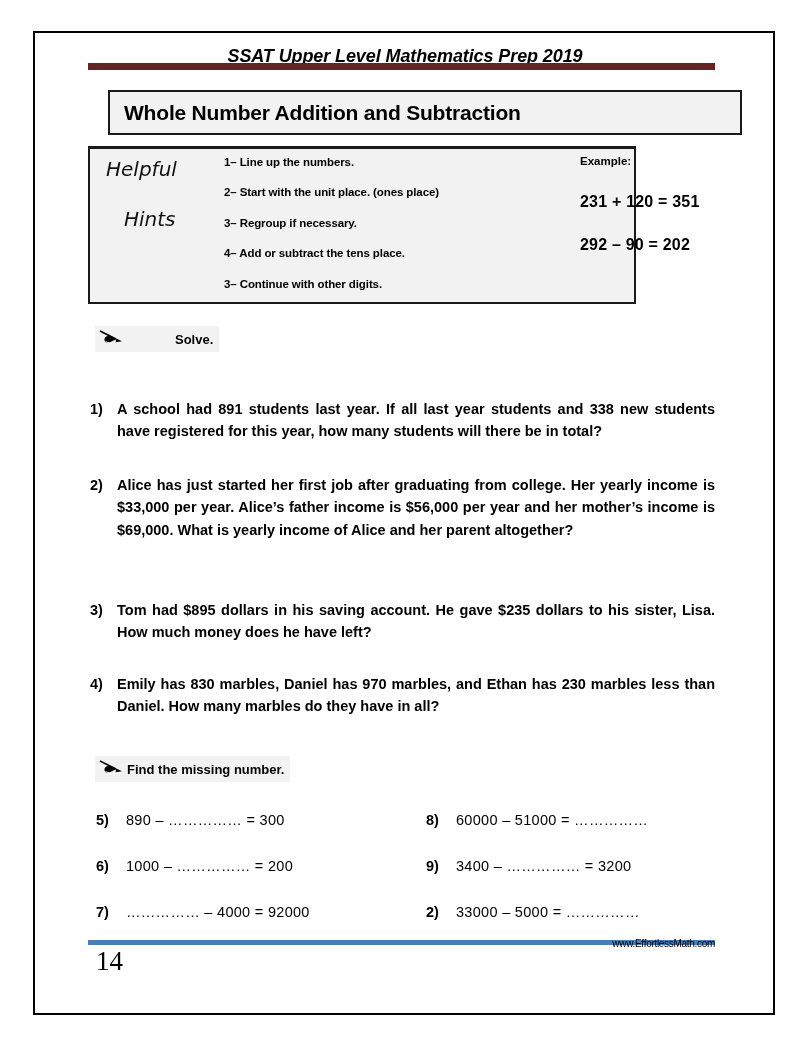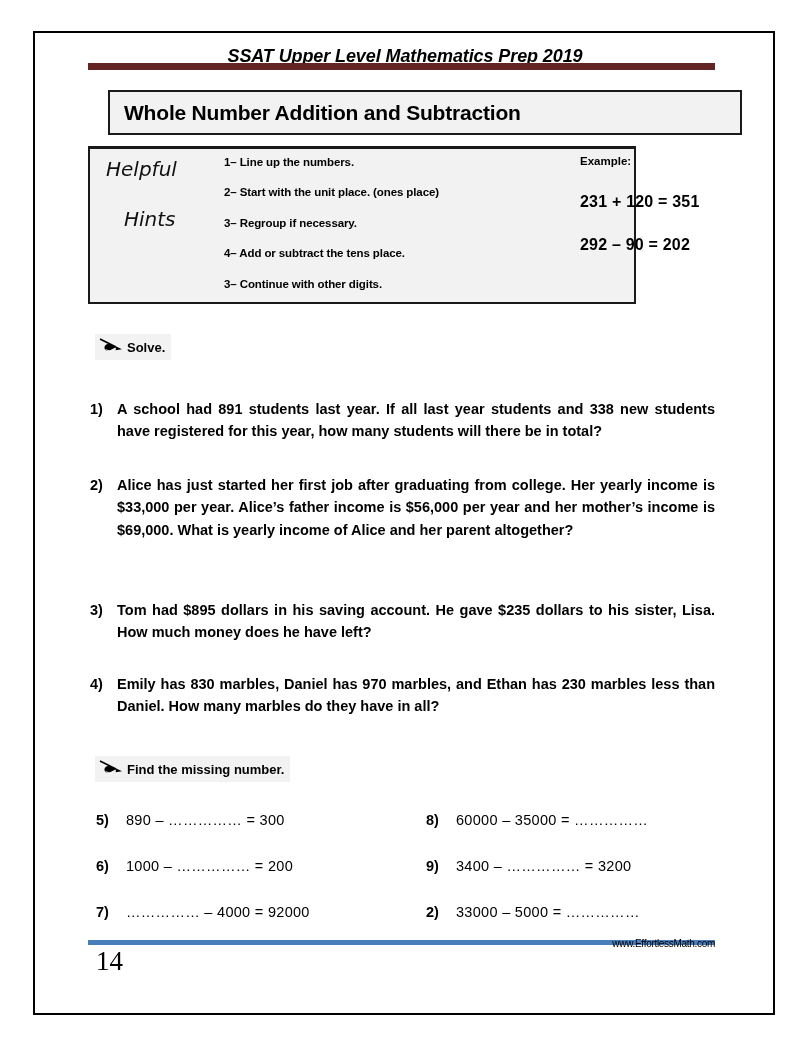--- a/index.html
+++ b/index.html
@@ -144,21 +144,21 @@
     display: inline-block;
     width: 26px;
     height: 18px;
     margin-right: 2px;
     flex: 0 0 auto;
   }
   .instruction .instr-text {
     font-size: 13px;
     font-weight: bold;
   }
-  #instruction-solve { left: 95px; top: 334px; }
+  #instruction-solve { left: 95px; top: 326px; gap: 48px; }
   #instruction-missing { left: 95px; top: 756px; }
 
   
   .problem {
     position: absolute;
     display: flex;
     width: 625px;
     font-size: 14.5px;
     font-weight: bold;
     line-height: 1.55;
@@ -299,21 +299,21 @@
   <span class="instr-text">Find the missing number.</span>
 </div>
 
 <div class="equations">
   <div class="eq">
     <span class="eq-num">5)</span>
     <span class="eq-text">890  – …………… = 300</span>
   </div>
   <div class="eq">
     <span class="eq-num">8)</span>
-    <span class="eq-text">60000 – 35000 = ……………</span>
+    <span class="eq-text">60000 – 51000 = ……………</span>
   </div>
   <div class="eq">
     <span class="eq-num">6)</span>
     <span class="eq-text">1000 – …………… = 200</span>
   </div>
   <div class="eq">
     <span class="eq-num">9)</span>
     <span class="eq-text">3400 – …………… = 3200</span>
   </div>
   <div class="eq">

